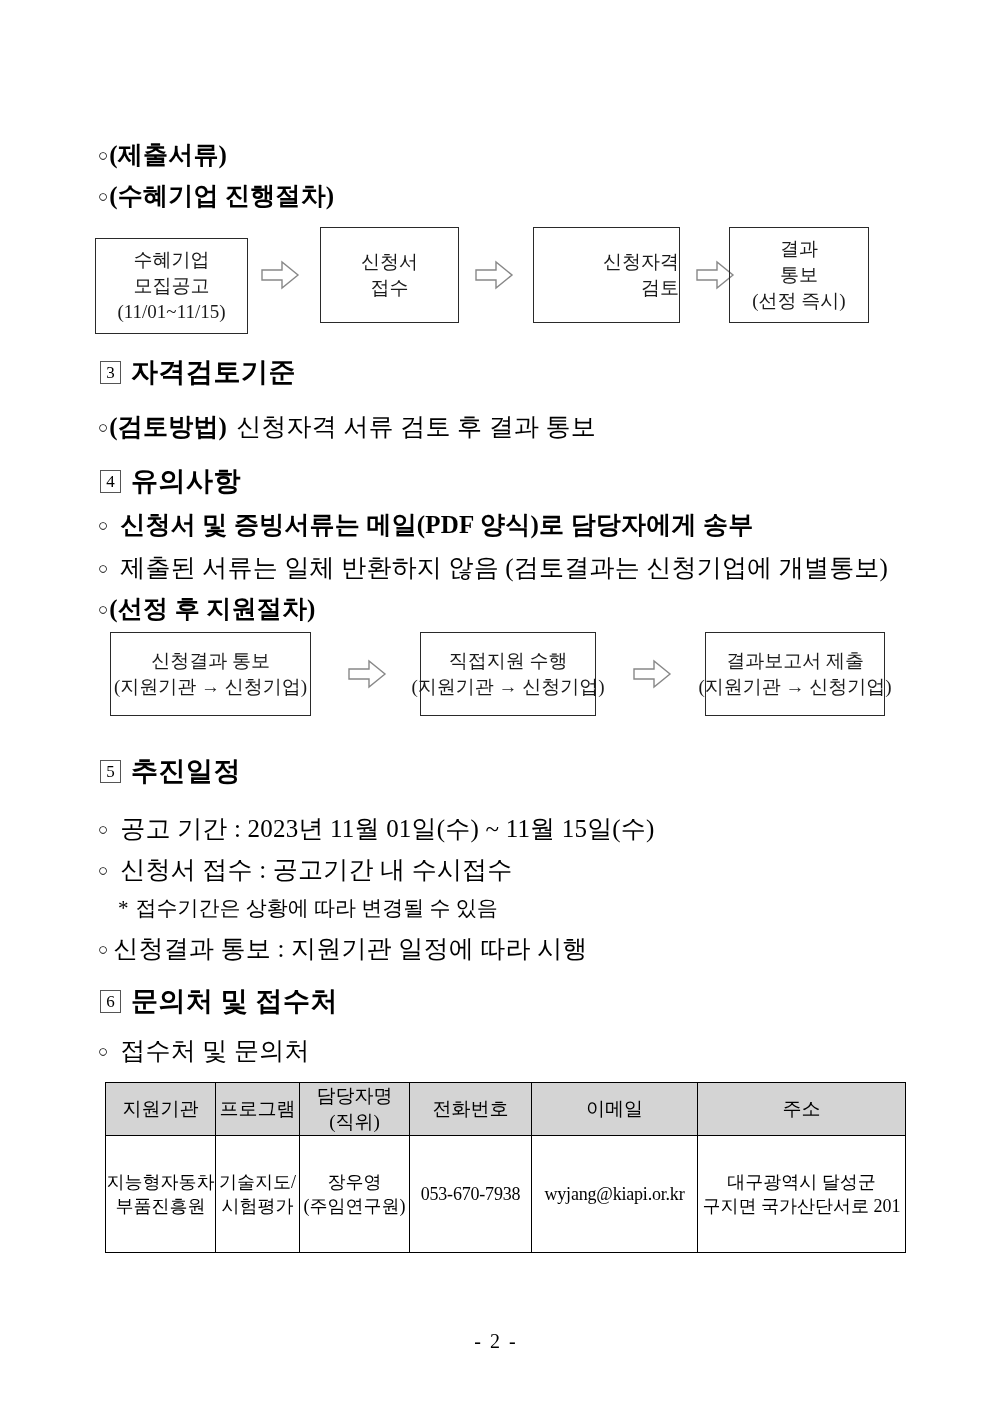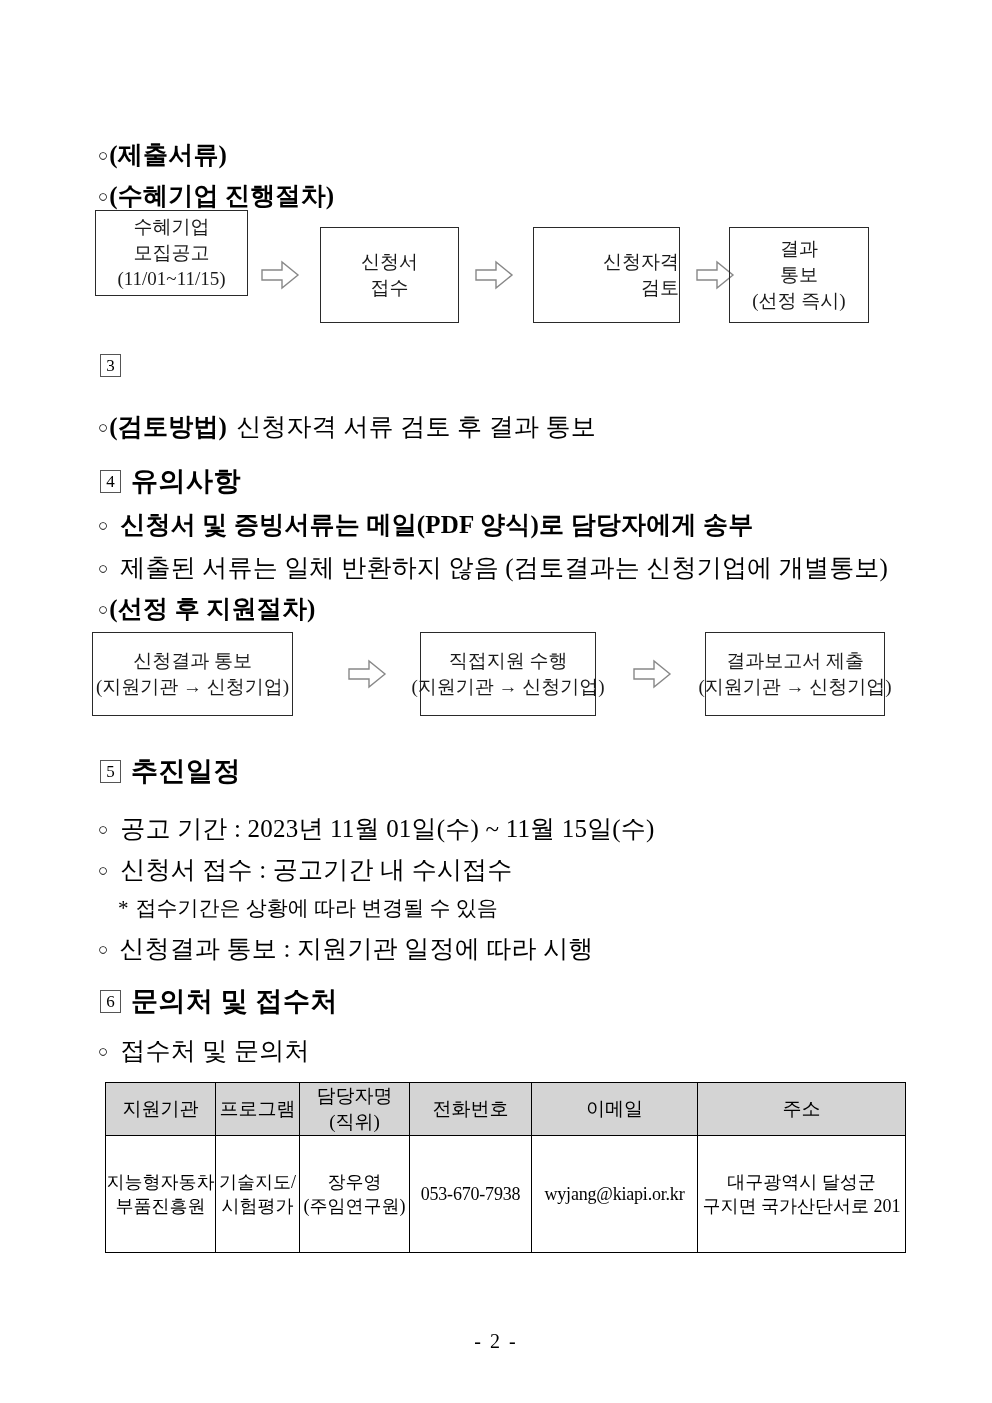--- a/index.html
+++ b/index.html
@@ -151,21 +151,21 @@
     <span class="txt txt-b">(제출서류)</span>
   </div>
 
   <div class="bullet-row" style="left:98px; top:179px;">
     <span class="bullet bullet-tight">○</span>
     <span class="txt txt-b">(수혜기업 진행절차)</span>
   </div>
 
   <div class="flow" style="left:0px; top:0px;">
 
-    <div class="fbox fbox-1" style="left:95px; top:210px; width:153px; height:86px;">
+    <div class="fbox fbox-1" style="left:95px; top:238px; width:153px; height:96px;">
       <span>수혜기업</span>
       <span>모집공고</span>
       <span>(11/01~11/15)</span>
     </div>
 
     <div class="farrow" style="left:258px; top:258px;">
       <svg viewBox="0 0 44 34">
           <polygon points="4,12 24,12 24,4 40,17 24,30 24,22 4,22" fill="#ffffff" stroke="#888888" stroke-width="1.4"></polygon>
         </svg>
     </div>
@@ -194,20 +194,21 @@
 
     <div class="fbox fbox-1" style="left:729px; top:227px; width:140px; height:96px;">
       <span>결과</span>
       <span>통보</span>
       <span>(선정 즉시)</span>
     </div>
   </div>
 
   <div class="section" style="left:100px; top:354px;">
     <span class="secnum">3</span>
+    <span class="sectitle">자격검토기준</span>
   </div>
 
   <div class="bullet-row" style="left:98px; top:410px;">
     <span class="bullet bullet-tight">○</span>
     <span class="txt txt-b">(검토방법)</span>
     <span class="txt" style="margin-left:9px;">신청자격 서류 검토 후 결과 통보</span>
   </div>
 
   <div class="section" style="left:100px; top:463px;">
     <span class="secnum">4</span>
@@ -224,21 +225,21 @@
     <span class="txt" style="margin-left:7px;">제출된 서류는 일체 반환하지 않음 (검토결과는 신청기업에 개별통보)</span>
   </div>
 
   <div class="bullet-row" style="left:98px; top:592px;">
     <span class="bullet bullet-tight">○</span>
     <span class="txt txt-b">(선정 후 지원절차)</span>
   </div>
 
   <div class="flow" style="left:0px; top:0px;">
 
-    <div class="fbox fbox-2" style="left:92px; top:632px; width:201px; height:84px;">
+    <div class="fbox fbox-2" style="left:110px; top:632px; width:201px; height:84px;">
       <span>신청결과 통보</span>
       <span>(지원기관 → 신청기업)</span>
     </div>
 
     <div class="farrow" style="left:345px; top:657px;">
       <svg viewBox="0 0 44 34">
           <polygon points="4,12 24,12 24,4 40,17 24,30 24,22 4,22" fill="#ffffff" stroke="#888888" stroke-width="1.4"></polygon>
         </svg>
     </div>
 
@@ -274,21 +275,21 @@
     <span class="txt" style="margin-left:7px;">신청서 접수 : 공고기간 내 수시접수</span>
   </div>
 
   <div class="bullet-row" style="left:118px; top:894px;">
     <span class="txt-sm">*</span>
     <span class="txt-sm" style="margin-left:7px;">접수기간은 상황에 따라 변경될 수 있음</span>
   </div>
 
   <div class="bullet-row" style="left:98px; top:932px;">
     <span class="bullet">○</span>
-    <span class="txt" style="margin-left:6px;">신청결과 통보 : 지원기관 일정에 따라 시행</span>
+    <span class="txt" style="margin-left:0;">신청결과 통보 : 지원기관 일정에 따라 시행</span>
   </div>
 
   <div class="section" style="left:100px; top:983px;">
     <span class="secnum">6</span>
     <span class="sectitle">문의처 및 접수처</span>
   </div>
 
   <div class="bullet-row" style="left:98px; top:1034px;">
     <span class="bullet">○</span>
     <span class="txt" style="margin-left:7px;">접수처 및 문의처</span>

